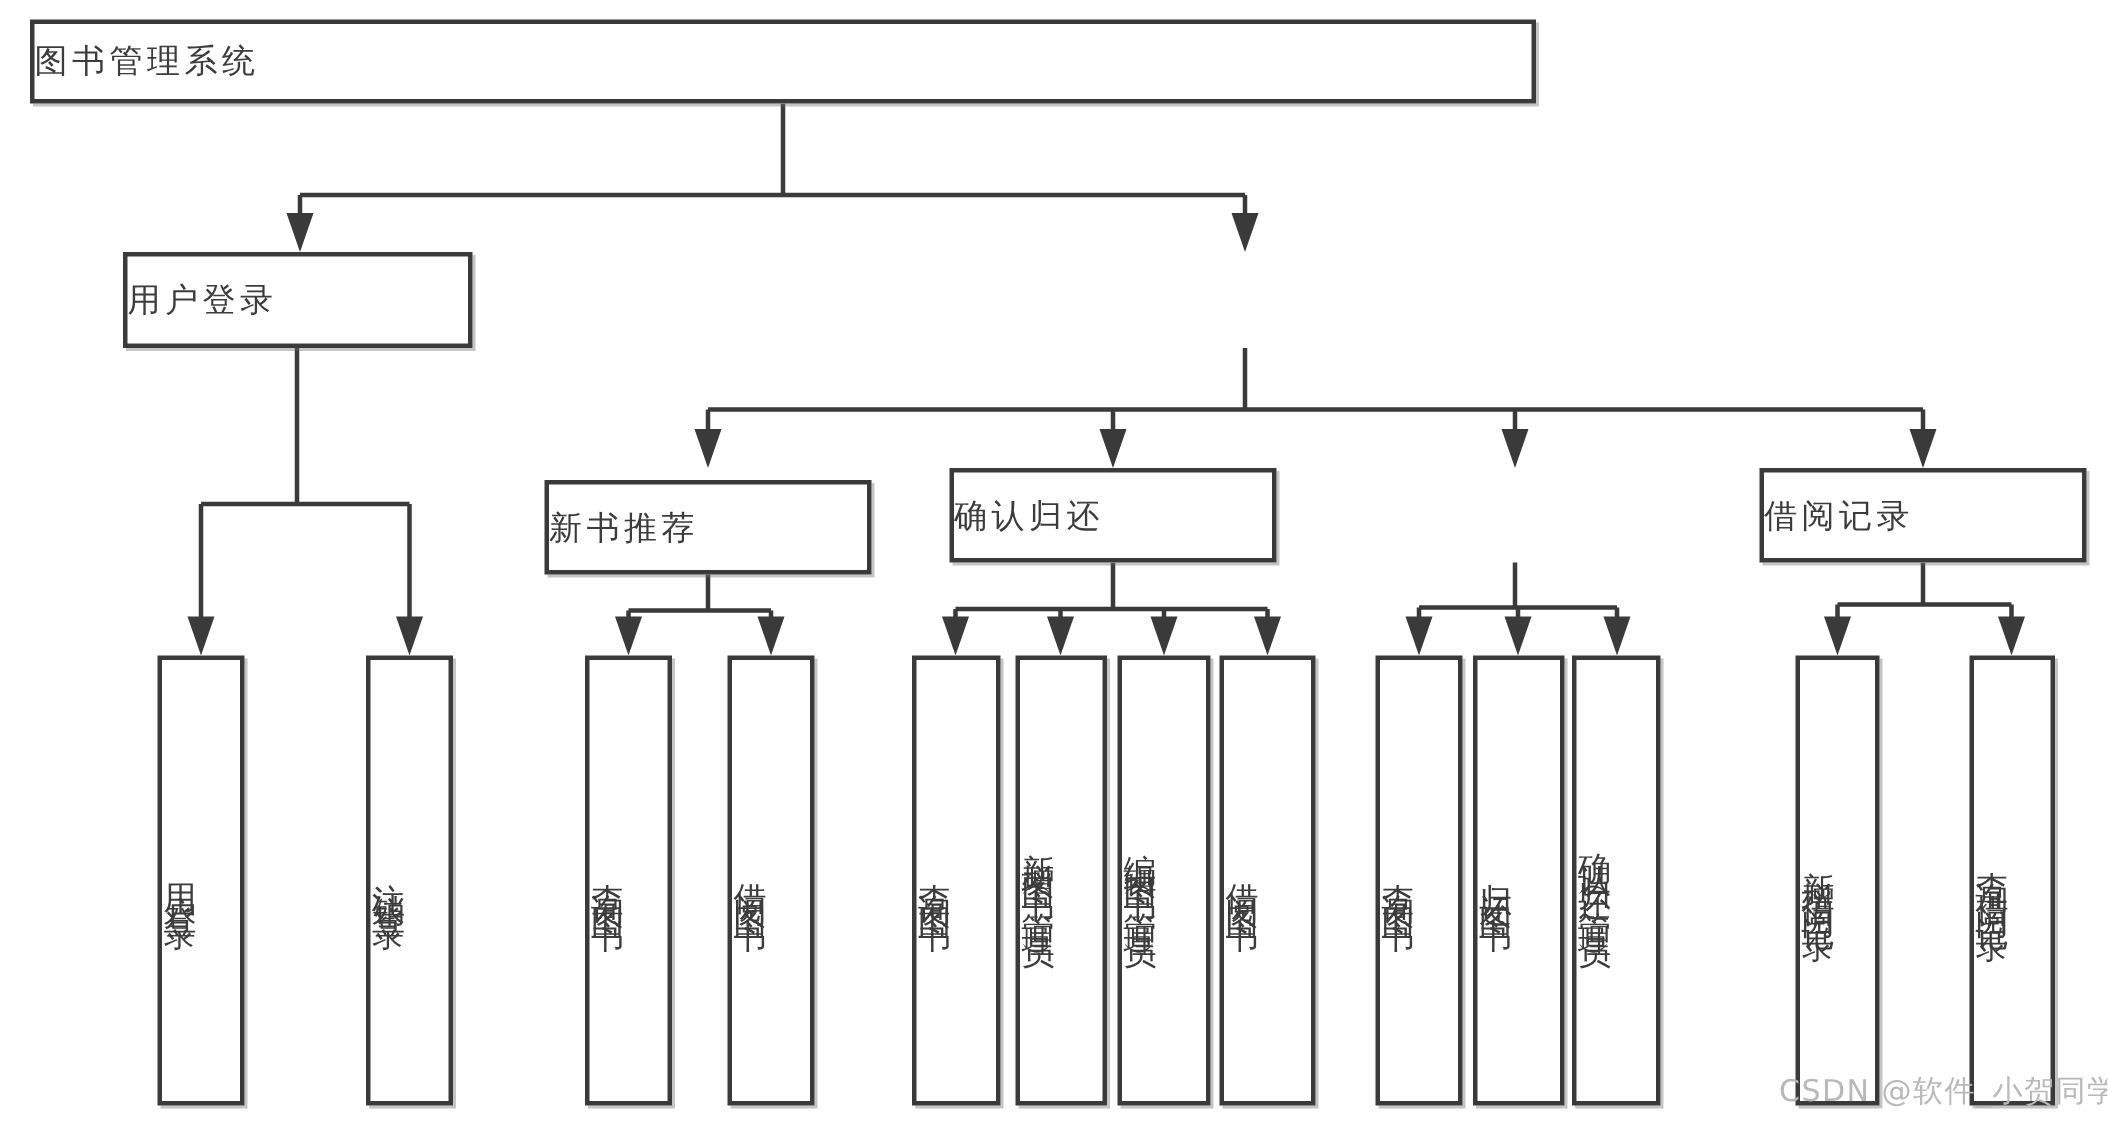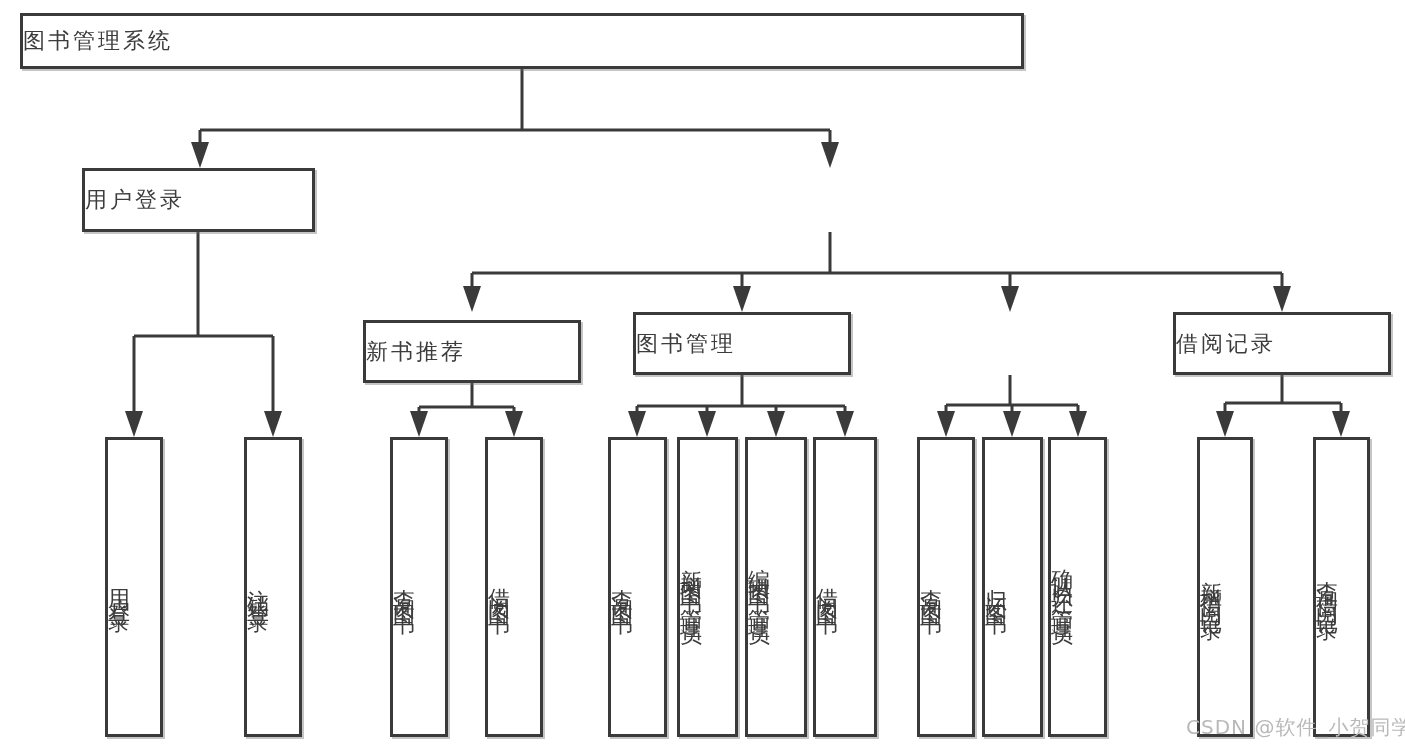--- a/index.html
+++ b/index.html
@@ -109,21 +109,21 @@
   </div>
 
   <div class="node h-node n-user-login">
     <span>用户登录</span>
   </div>
 
   <div class="node h-node n-l2-a">
     <span>新书推荐</span>
   </div>
   <div class="node h-node n-l2-b">
-    <span>图书管理</span>
+    <span>确认归还</span>
   </div>
   <div class="node h-node n-l2-d">
     <span>借阅记录</span>
   </div>
 
   <div class="node leaf lf1">
     <span class="vtext">用户登录</span>
   </div>
   <div class="node leaf lf2">
     <span class="vtext">注销登录</span>

